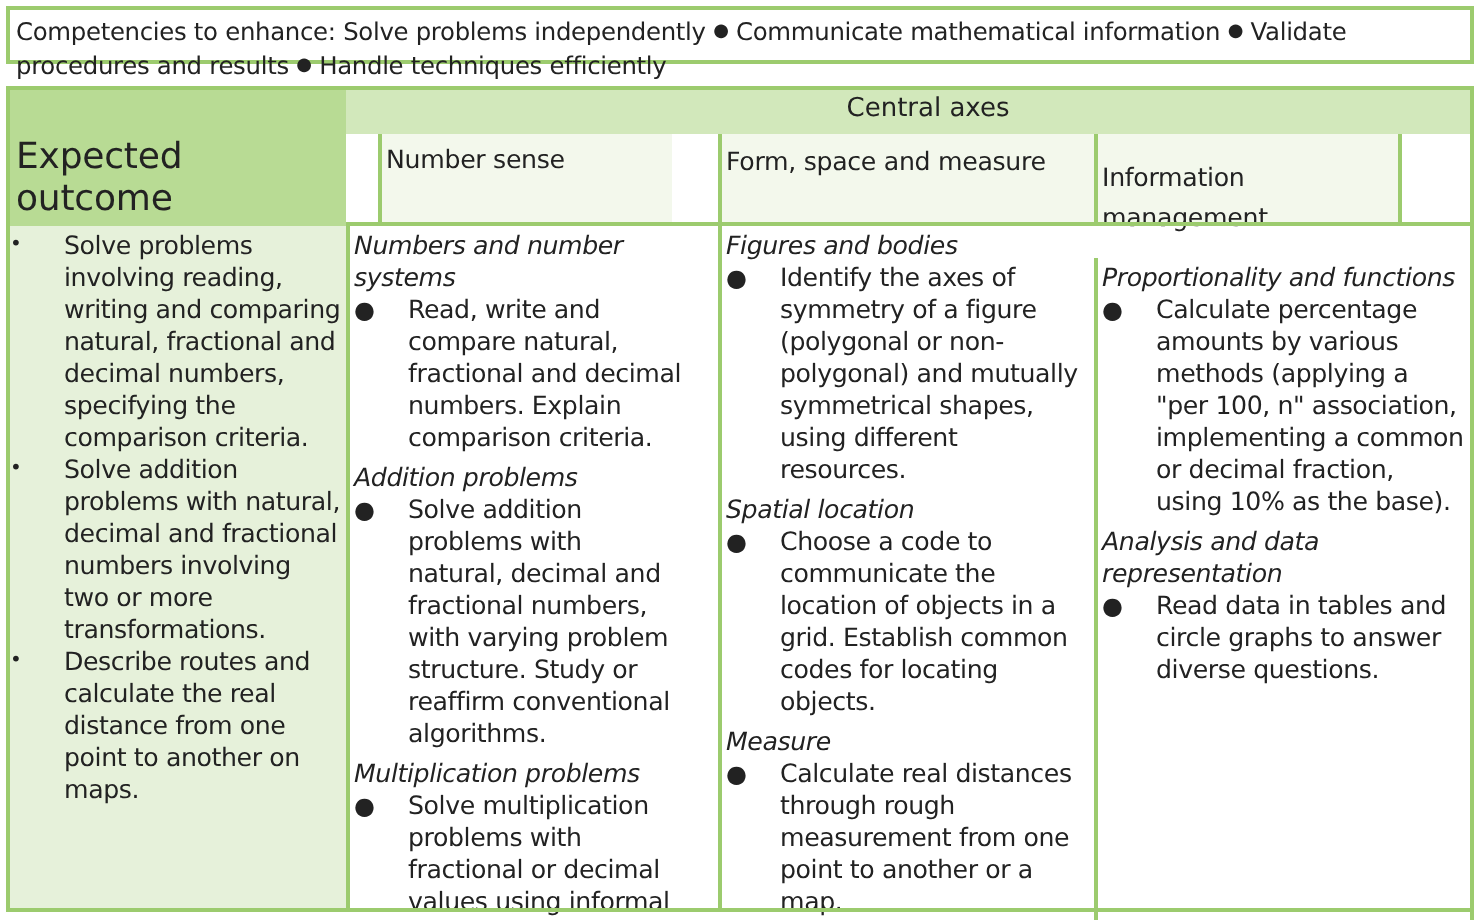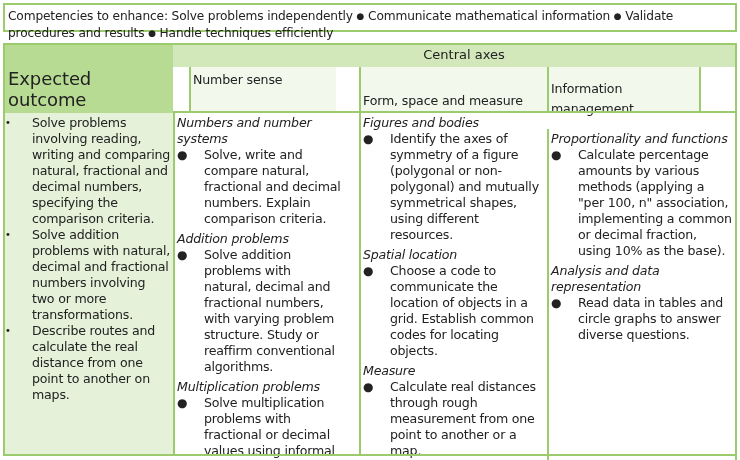--- a/index.html
+++ b/index.html
@@ -20,21 +20,21 @@
     position: absolute; left: 170px; top: 40px; width: 564px; height: 24px;
     background: #d2e8bb; border-right: 2px solid #9ccb6e;
     font-size: 13px; text-align: center; line-height: 24px; padding-left: 20px;
   }
   .sub {
     position: absolute; top: 64px; height: 46px; background: #f3f8ec;
     font-size: 12.6px; line-height: 20px; padding: 3px 2px; letter-spacing: -0.15px;
     border-left: 2px solid #9ccb6e;
   }
   .sub.s1 { left: 170px; width: 147px; margin-left: 16px; }
-  .sub.s2 { left: 356px; width: 188px; padding-top: 24px; }
+  .sub.s2 { left: 356px; width: 188px; padding-top: 4px; }
   .sub.s3 { left: 544px; width: 154px; padding-top: 12px; border-right: 2px solid #9ccb6e; }
   .hline { position: absolute; left: 170px; top: 108px; width: 564px; height: 2px; background: #9ccb6e; }
   .col {
     position: absolute; top: 110px; height: 343px;
     font-size: 12.6px; line-height: 16px; letter-spacing: -0.2px;
     border-left: 2px solid #9ccb6e;
   }
   .col.c0 { left: 0; width: 170px; background: #e6f1da; border-bottom: 2px solid #9ccb6e; padding-top: 2px; }
   .col.c1 { left: 170px; width: 170px; background: #fff; border-bottom: 2px solid #9ccb6e; padding: 2px 0 0 1px; }
   .col.c2 { left: 356px; width: 188px; background: #fff; border-bottom: 2px solid #9ccb6e; padding: 2px 0 0 1px; }
@@ -84,21 +84,21 @@
     <div class="o-item">
       <span class="o-bullet">•</span>
       <span>Describe routes and calculate the real distance from one point to another on maps.</span>
     </div>
   </div>
 
   <div class="col c1">
     <div class="sect">Numbers and number systems</div>
     <div class="b-item">
       <span class="b-bullet">●</span>
-      <span>Solve, write and compare natural, fractional and decimal numbers. Explain comparison criteria.</span>
+      <span>Read, write and compare natural, fractional and decimal numbers. Explain comparison criteria.</span>
     </div>
     <div class="sect">Addition problems</div>
     <div class="b-item">
       <span class="b-bullet">●</span>
       <span>Solve addition problems with natural, decimal and fractional numbers, with varying problem structure. Study or reaffirm conventional algorithms.</span>
     </div>
     <div class="sect">Multiplication problems</div>
     <div class="b-item">
       <span class="b-bullet">●</span>
       <span>Solve multiplication problems with fractional or decimal values using informal procedures.</span>

